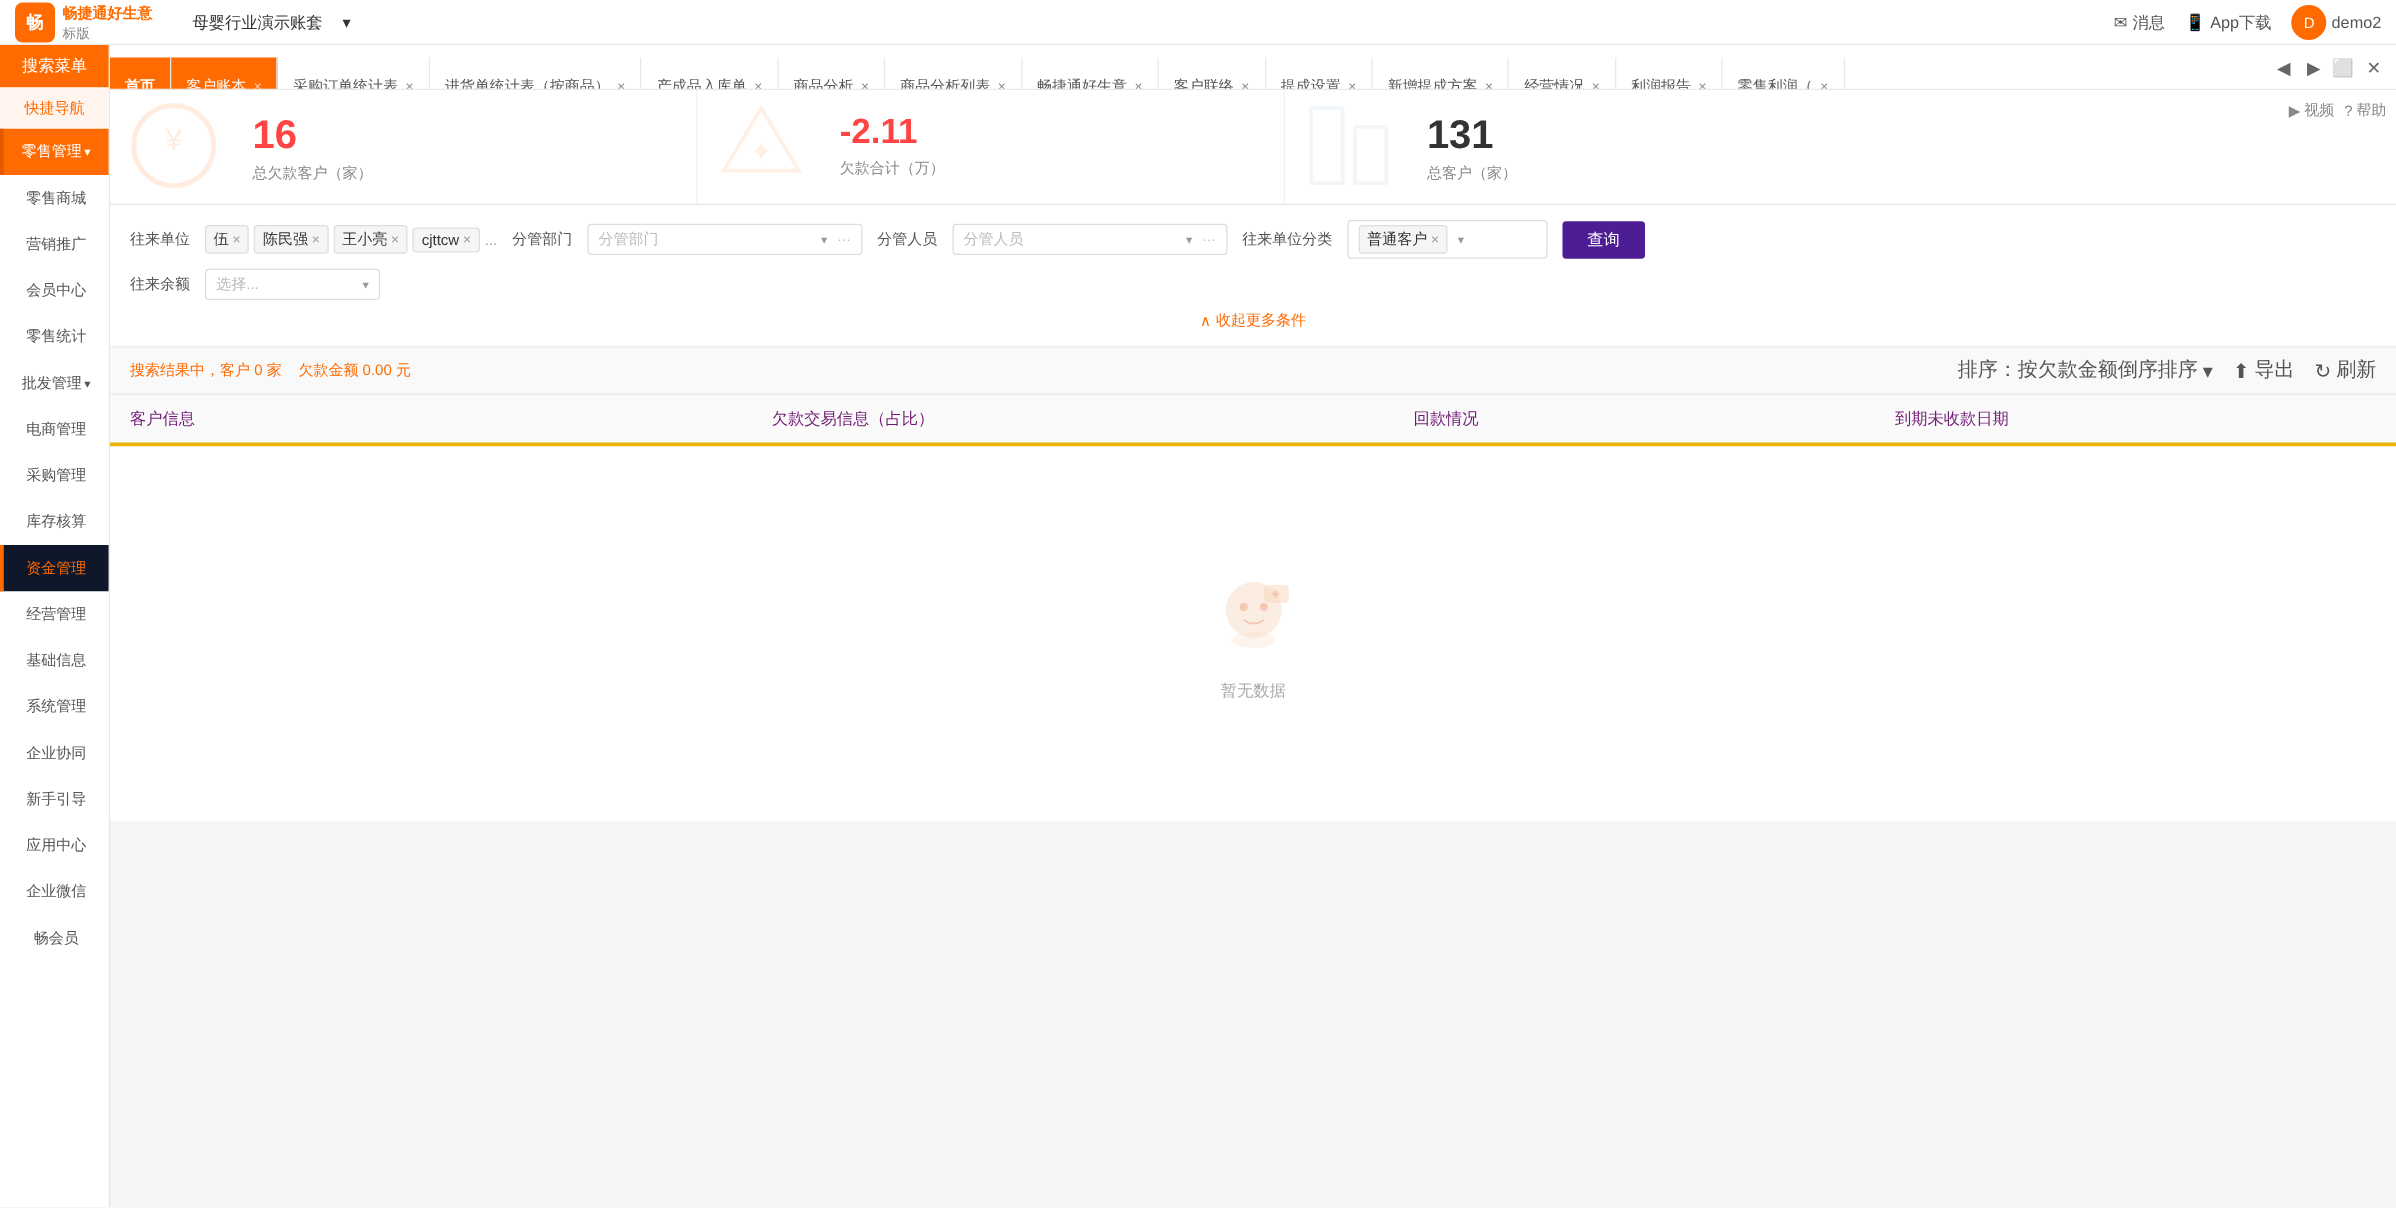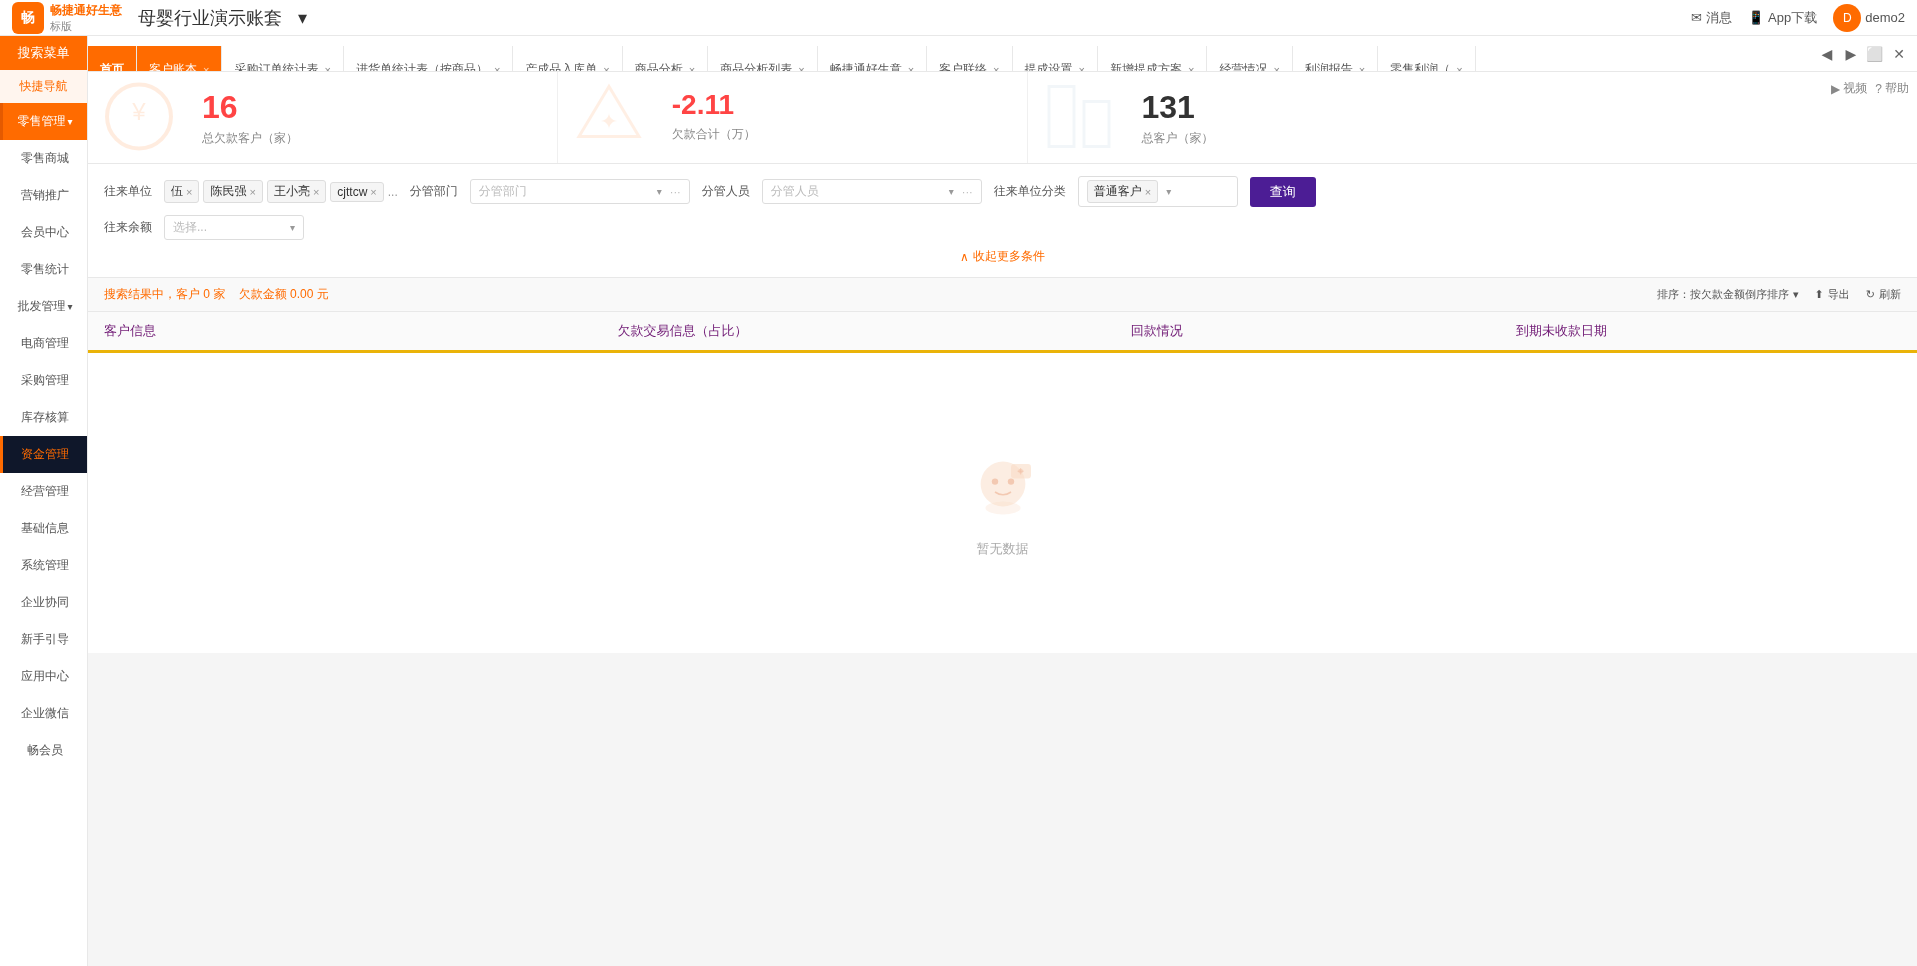--- a/index.html
+++ b/index.html
@@ -3,21 +3,21 @@
   <meta charset="utf-8">
   <style>
     * { box-sizing: border-box; margin: 0; padding: 0; }
     body { font-family: 'Microsoft YaHei', Arial, sans-serif; font-size: 13px; background: #f5f5f5; display: flex; flex-direction: column; height: 100vh; overflow: hidden; }
 
     
     .top-header { background: #fff; height: 36px; display: flex; align-items: center; justify-content: space-between; padding: 0 12px; border-bottom: 1px solid #e8e8e8; flex-shrink: 0; }
     .top-header-left { display: flex; align-items: center; gap: 8px; }
     .logo-area { display: flex; align-items: center; gap: 6px; }
     .logo-icon { width: 32px; height: 32px; background: #ff6b00; border-radius: 6px; display: flex; align-items: center; justify-content: center; color: #fff; font-size: 14px; font-weight: bold; }
-    .store-selector { display: flex; align-items: center; gap: 16px; font-size: 18px; color: #333; cursor: pointer; padding: 0 8px; }
+    .store-selector { display: flex; align-items: center; gap: 16px; font-size: 13px; color: #333; cursor: pointer; padding: 0 8px; margin-left: 16px; }
     .top-header-right { display: flex; align-items: center; gap: 16px; font-size: 13px; color: #555; }
     .top-right-item { display: flex; align-items: center; gap: 4px; cursor: pointer; }
 
     
     .main-container { display: flex; flex: 1; overflow: hidden; }
 
     
     .sidebar { width: 88px; background: #fff; border-right: 1px solid #e8e8e8; display: flex; flex-direction: column; overflow-y: auto; flex-shrink: 0; }
     .sidebar-search { padding: 8px; background: #ff6b00; color: #fff; text-align: center; font-size: 13px; cursor: pointer; }
     .sidebar-nav { padding: 4px 0; background: #fff; }
@@ -60,21 +60,21 @@
     .filter-select { display: flex; align-items: center; gap: 4px; border: 1px solid #ddd; border-radius: 3px; padding: 3px 8px; font-size: 12px; color: #555; cursor: pointer; min-width: 160px; background: #fff; }
     .filter-select-wide { min-width: 220px; }
     .filter-dropdown-arrow { color: #999; font-size: 10px; }
     .filter-row-2 { display: flex; align-items: center; gap: 12px; }
     .collapse-btn { display: flex; align-items: center; gap: 4px; color: #ff6b00; font-size: 12px; cursor: pointer; margin: 0 auto; }
 
     
     .result-bar { background: #f9f9f9; padding: 8px 16px; border-bottom: 1px solid #e8e8e8; display: flex; align-items: center; justify-content: space-between; }
     .result-info { font-size: 12px; color: #555; }
     .result-info span { color: #ff6b00; }
-    .result-actions { display: flex; align-items: center; gap: 16px; font-size: 11px; color: #555; }
+    .result-actions { display: flex; align-items: center; gap: 16px; font-size: 16px; color: #555; }
     .result-action { display: flex; align-items: center; gap: 4px; cursor: pointer; }
     .sort-label { display: flex; align-items: center; gap: 4px; }
 
     
     .table-container { background: #fff; margin: 0; }
     .table-header { display: grid; grid-template-columns: 2fr 2fr 1.5fr 1.5fr; padding: 10px 16px; background: #fafafa; border-bottom: 3px solid #eab308; font-size: 13px; color: #701a75; font-weight: normal; }
     .table-body { min-height: 300px; display: flex; flex-direction: column; align-items: center; justify-content: center; }
     .empty-state { display: flex; flex-direction: column; align-items: center; justify-content: center; padding: 60px 0; }
     .empty-icon { width: 80px; height: 80px; opacity: 0.6; }
     .empty-text { font-size: 13px; color: #aaa; margin-top: 12px; }

